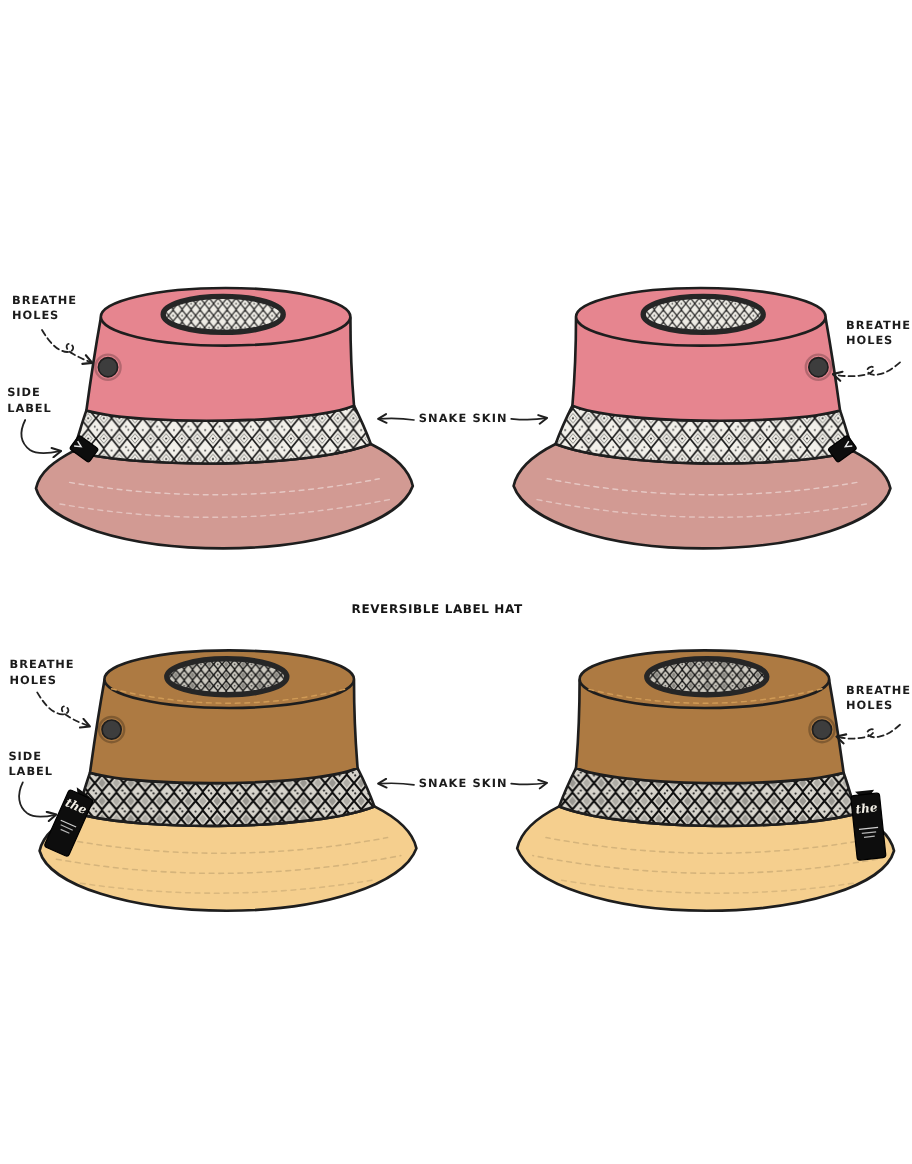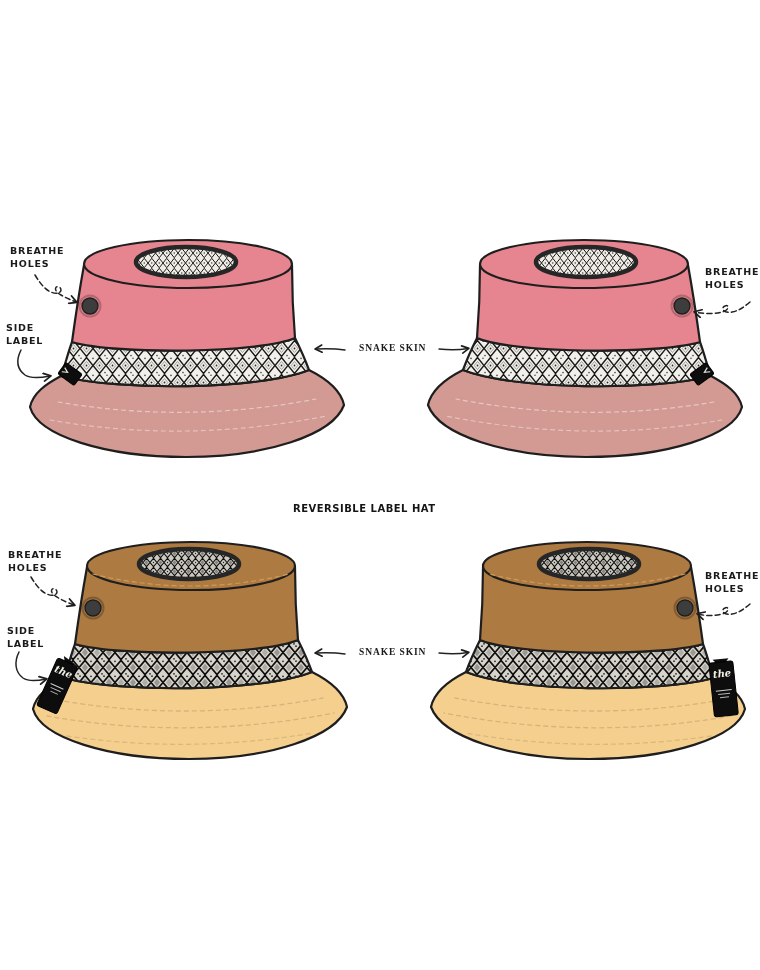--- a/index.html
+++ b/index.html
@@ -10,21 +10,21 @@
   .anno {
     position:absolute; font-weight:bold; font-size:9.5px; letter-spacing:.8px;
     color:#1b1b1b; line-height:1.32;
   }
   .anno span { display:block; }
   .title {
     position:absolute; font-weight:bold; font-size:10px; letter-spacing:.5px;
     color:#151515; white-space:nowrap;
   }
   .snake-row {
-    position:absolute; display:flex; align-items:flex-start; gap:11px;font-family:Liberation Serif, serif;
+    position:absolute; display:flex; align-items:center; gap:1px;
   }
   .snake-row .txt {
     font-weight:bold; font-size:9.5px; letter-spacing:.9px; color:#1b1b1b; white-space:nowrap;
   }
   svg.arrow-svg { position:absolute; overflow:visible; display:block; }
   svg.hat { position:absolute; overflow:visible; }
   .ol     { stroke:#1e1e1e; stroke-width:2.2; stroke-linejoin:round; stroke-linecap:round; }
   .ring   { stroke:#262626; stroke-width:4.5; }
   .stitch { fill:none; stroke-dasharray:4 4; stroke-linecap:round; }
   .dash   { fill:none; stroke:#222222; stroke-width:1.5; stroke-dasharray:5 3.2; stroke-linecap:round; }

